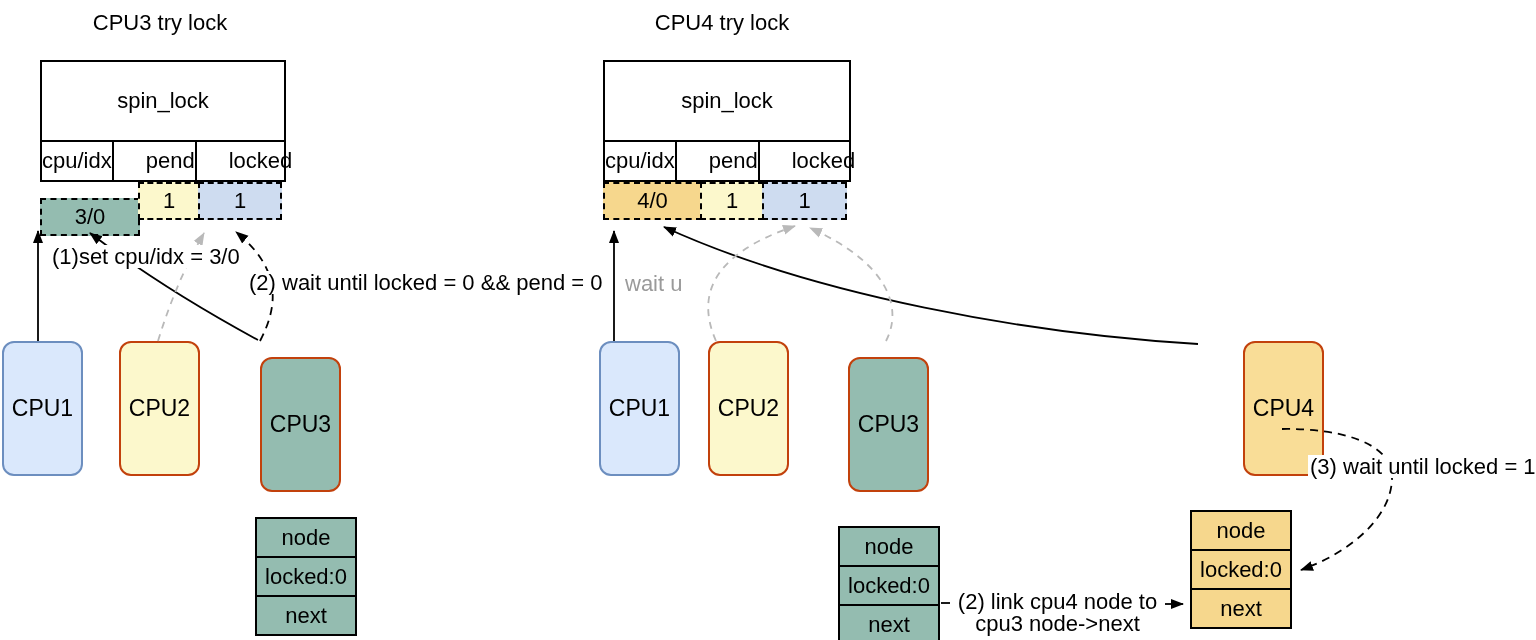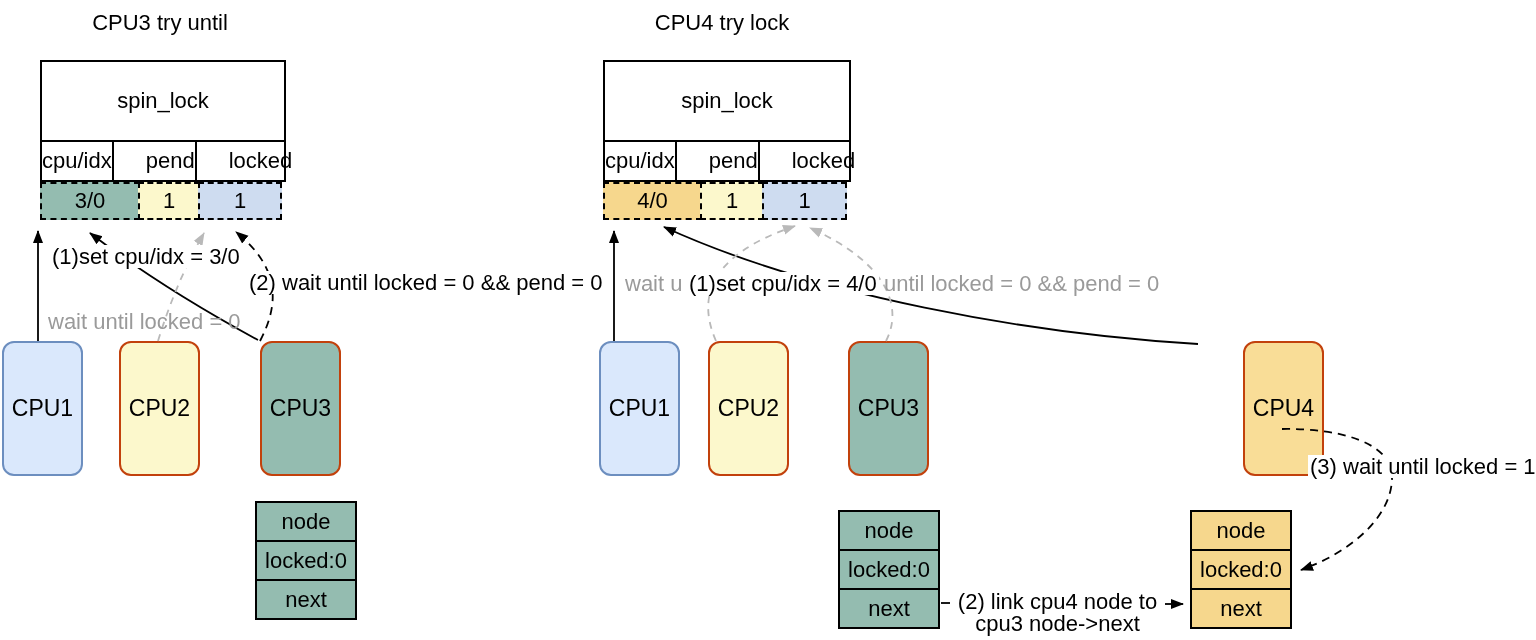--- a/index.html
+++ b/index.html
@@ -29,21 +29,21 @@
        font-size:23px;z-index:1;}
   .cpu1{background:var(--cpu1_fill);border-color:var(--cpu1_border);}
 
   
   .nodetab{position:absolute;box-sizing:border-box;width:102px;border:2px solid #000;z-index:1;text-align:right;}
   .nrow{height:37px;border-bottom:2px solid #000;display:flex;align-items:center;
         justify-content:center;font-size:22px;}
   .nrow.last{border-bottom:none;}
 
   
-  .teal{background:var(--teal);}
+  .teal{background:var(--teal);margin-top:16px;}
   .yellow{background:var(--yellow);}
   .bluec{background:var(--cell_blue);}
   .orange{background:var(--orange);}
   .orangel{background:var(--orange_light);margin-left:45px;}
 
   
   svg.arrows{position:absolute;left:0;top:0;z-index:2;pointer-events:none;}
   .ln{stroke:#000;stroke-width:1.8;fill:none;}
   .lnd{stroke:#000;stroke-width:1.8;fill:none;stroke-dasharray:8 6;}
   .lng{stroke:var(--gray_line);stroke-width:1.8;fill:none;stroke-dasharray:7 6;}
@@ -56,21 +56,21 @@
   .gray{color:var(--gray_text);}
   .z4{z-index:4;}
   .linkblock{position:absolute;font-size:22px;line-height:22px;text-align:center;
              z-index:3;background:#fff;}
 </style>
 </head>
 <body>
 
 <div class="canvas">
 
-  <div class="title" style="left:60px;top:10px;width:200px">CPU3 try until</div>
+  <div class="title" style="left:60px;top:10px;width:200px">CPU3 try lock</div>
 
   <div class="locktab" style="left:40px;top:60px;width:242px">
     <div class="lockhead">spin_lock</div>
     <div class="lockcols">
       <div class="lc" style="width:98px">cpu/idx</div>
       <div class="lc" style="width:59px">pend</div>
       <div class="lc last">locked</div>
     </div>
   </div>
   <div class="vcell teal" style="left:40px;top:182px;width:100px">3/0</div>
@@ -136,25 +136,22 @@
     <path class="ln" d="M 1198 344 C 1030 334 815 296 664 227" marker-end="url(#ab)"></path>
     <path class="lng" d="M 716 341 C 698 300 706 256 795 226" marker-end="url(#ag)"></path>
     <path class="lng" d="M 886 341 C 904 306 886 262 810 228" marker-end="url(#ag)"></path>
     <path class="lnd" d="M 1282 429 C 1338 428 1391 442 1392 476 C 1393 517 1349 553 1301 570" marker-end="url(#ab)"></path>
     <path class="ln" d="M 941 603 L 958 603"></path>
     <path class="ln" d="M 1156 604 L 1183 604" marker-end="url(#ab)"></path>
   </svg>
 
   <div class="ann bgw" style="left:50px;top:245px">(1)set cpu/idx = 3/0</div>
   <div class="ann bgw" style="left:247px;top:271px">(2) wait until locked = 0 &amp;&amp; pend = 0</div>
-  <div class="ann gray" style="left:48px;top:310px">wait until locked = 0</div>
 
   <div class="ann gray" style="left:625px;top:272px">wait u</div>
-  <div class="ann bgw z4" style="left:687px;top:272px">(1)set cpu/idx = 4/0</div>
-  <div class="ann gray" style="left:884px;top:272px">until locked = 0 &amp;&amp; pend = 0</div>
   <div class="ann bgw" style="left:1308px;top:455px">(3) wait until locked = 1</div>
 
   <div class="linkblock" style="left:950px;top:591px;width:215px">
     <div>(2) link cpu4 node to</div>
     <div>cpu3 node-&gt;next</div>
   </div>
 
 </div>
 
 </body></html>

